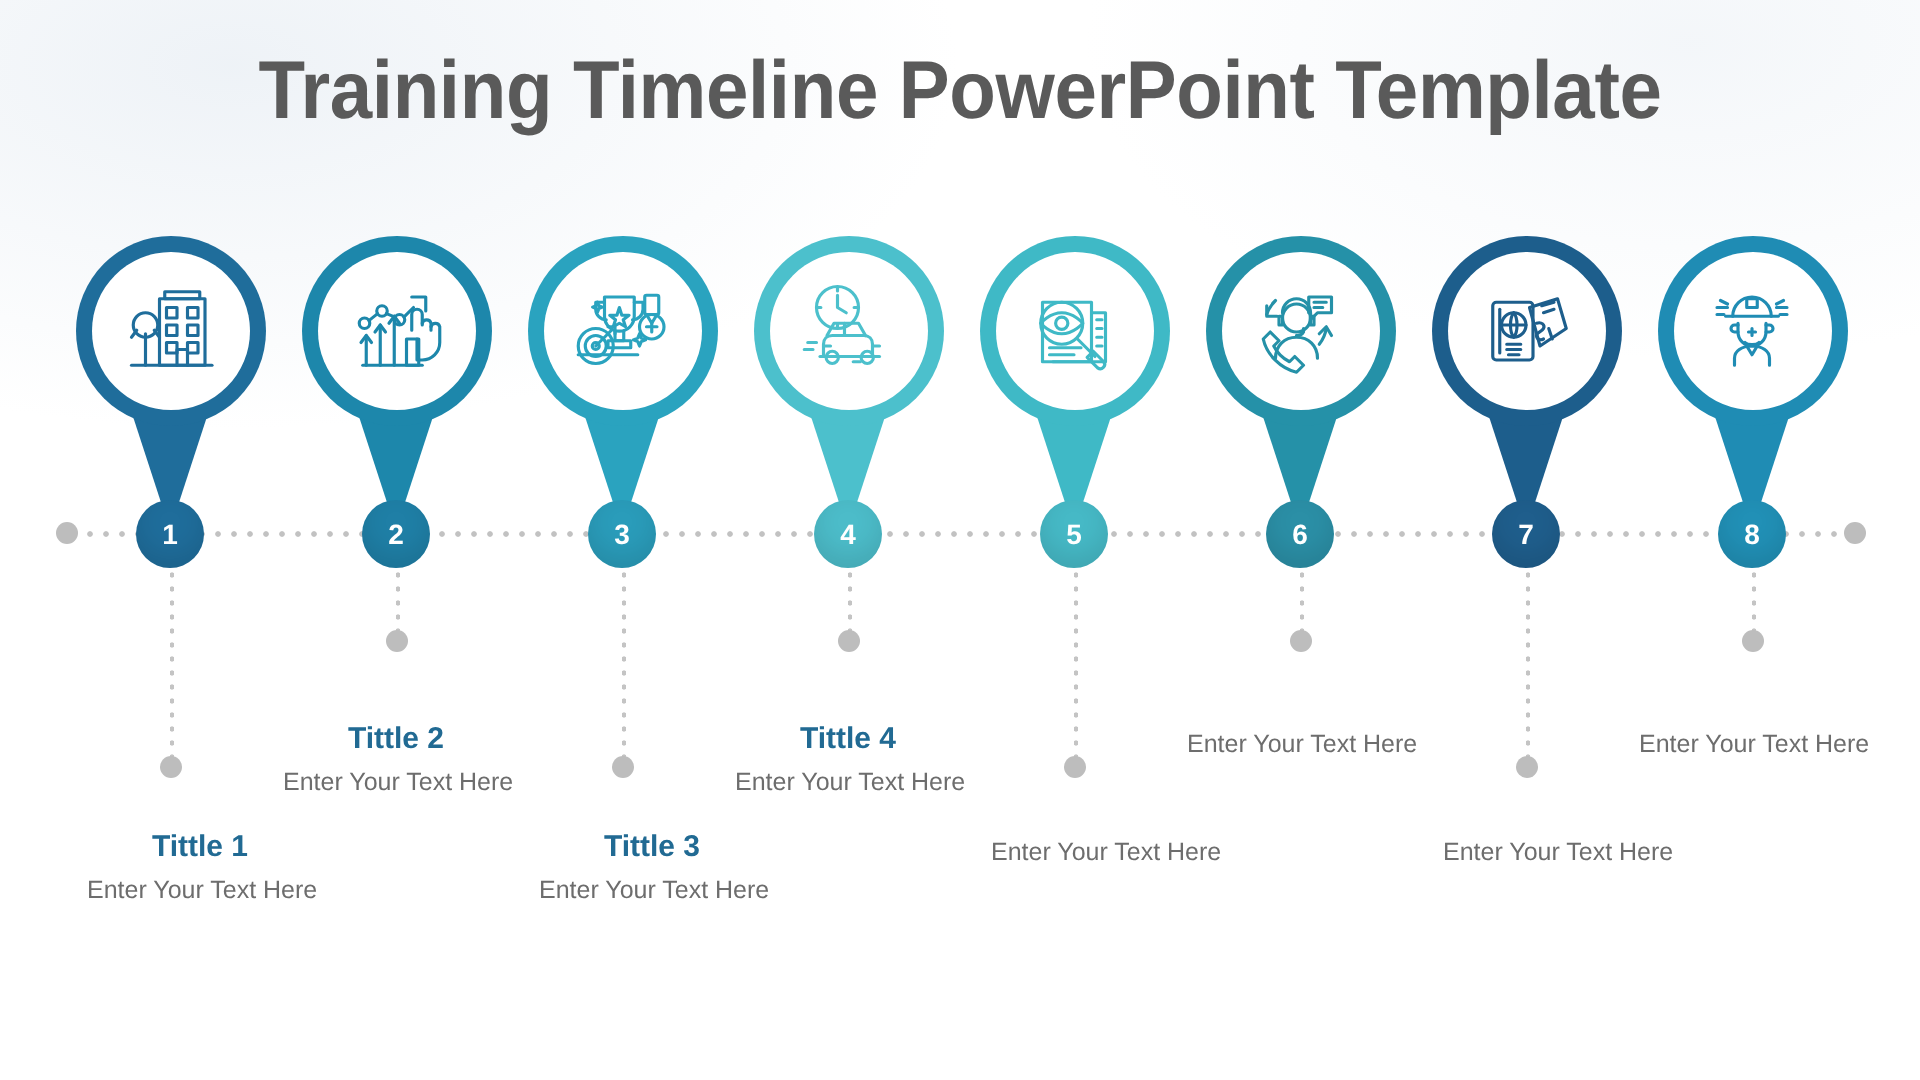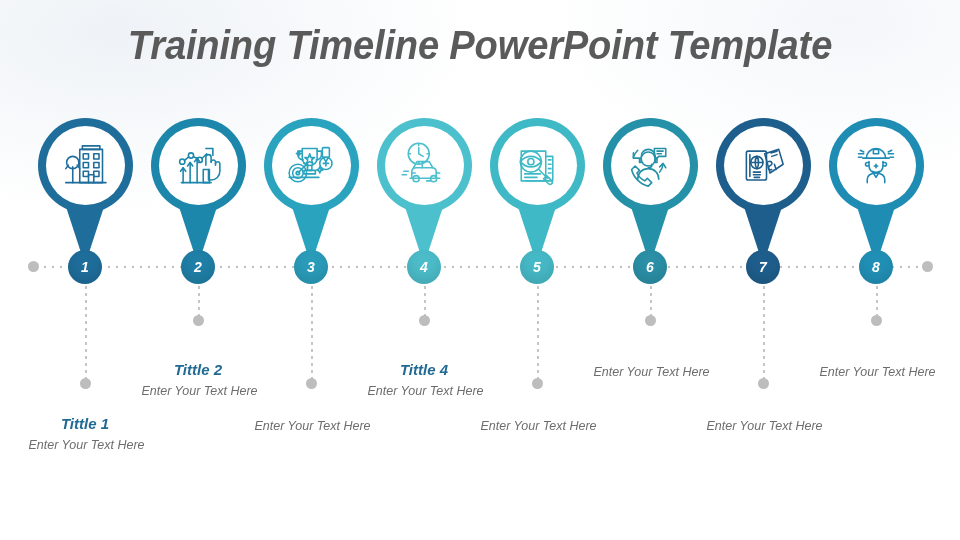--- a/index.html
+++ b/index.html
@@ -16,21 +16,20 @@
   }
   #slide {
     position: relative;
     width: 960px;
     height: 540px;
     background:
       radial-gradient(ellipse 520px 260px at 12% 6%, rgba(224,232,240,0.55) 0%, rgba(255,255,255,0) 70%),
       radial-gradient(ellipse 420px 220px at 88% 4%, rgba(228,235,242,0.42) 0%, rgba(255,255,255,0) 72%),
       #ffffff;
     overflow: hidden;
-    font-style: italic;
   }
 
   
   #title {
     position: absolute;
     left: 0;
     top: 22px;
     width: 960px;
     text-align: center;
     font-size: 41px;
@@ -170,21 +169,21 @@
     line-height: 1;
   }
 
   
   .label-block {
     position: absolute;
     left: 0;
     width: 113px;
     text-align: center;
   }
-  .pin-group.below-long  .label-block { top: 415px; }
+  .pin-group.below-long  .label-block { top: 415px; margin-left: 15px; }
   .pin-group.below-short .label-block { top: 361px; }
   .label-title {
     font-size: 15px;
     font-weight: bold;
     color: #216a93;
     line-height: 1.25;
     white-space: nowrap;
   }
   .label-sub {
     margin-top: 4px;
@@ -293,20 +292,21 @@
       <path d="M7 45h34"></path>
       <path d="M42 33l1 2.5 2.5 1-2.5 1L42 40l-1-2.5-2.5-1 2.5-1z"></path>
       <path d="M18 15l.8 2 2 .8-2 .8-.8 2-.8-2-2-.8 2-.8z"></path>
     </svg>
           </div>
         </div>
         <div class="node">
           <div class="node-num">3</div>
         </div>
         <div class="label-block">
+          <div class="label-title">Tittle 3</div>
           <div class="label-sub">Enter Your Text Here</div>
         </div>
       </div>
       <div class="pin-group below-short" style="left: 424px; --pc: #4cc0cc; --nc: #4cbcc9;">
         <div class="drop-line"></div>
         <div class="drop-dot"></div>
         <div class="pin">
           <div class="pin-tail"></div>
           <div class="pin-ring"></div>
           <div class="pin-icon" style="color:#4cc0cc">

